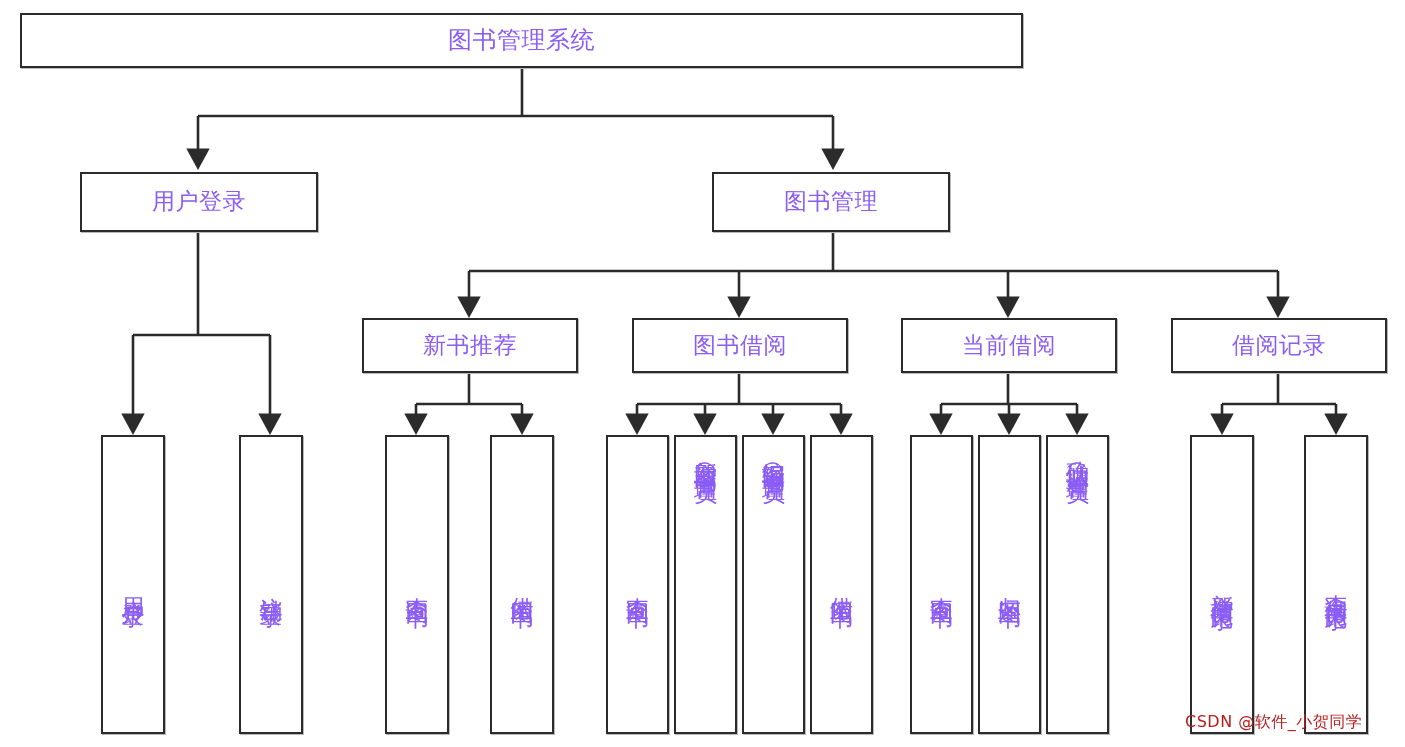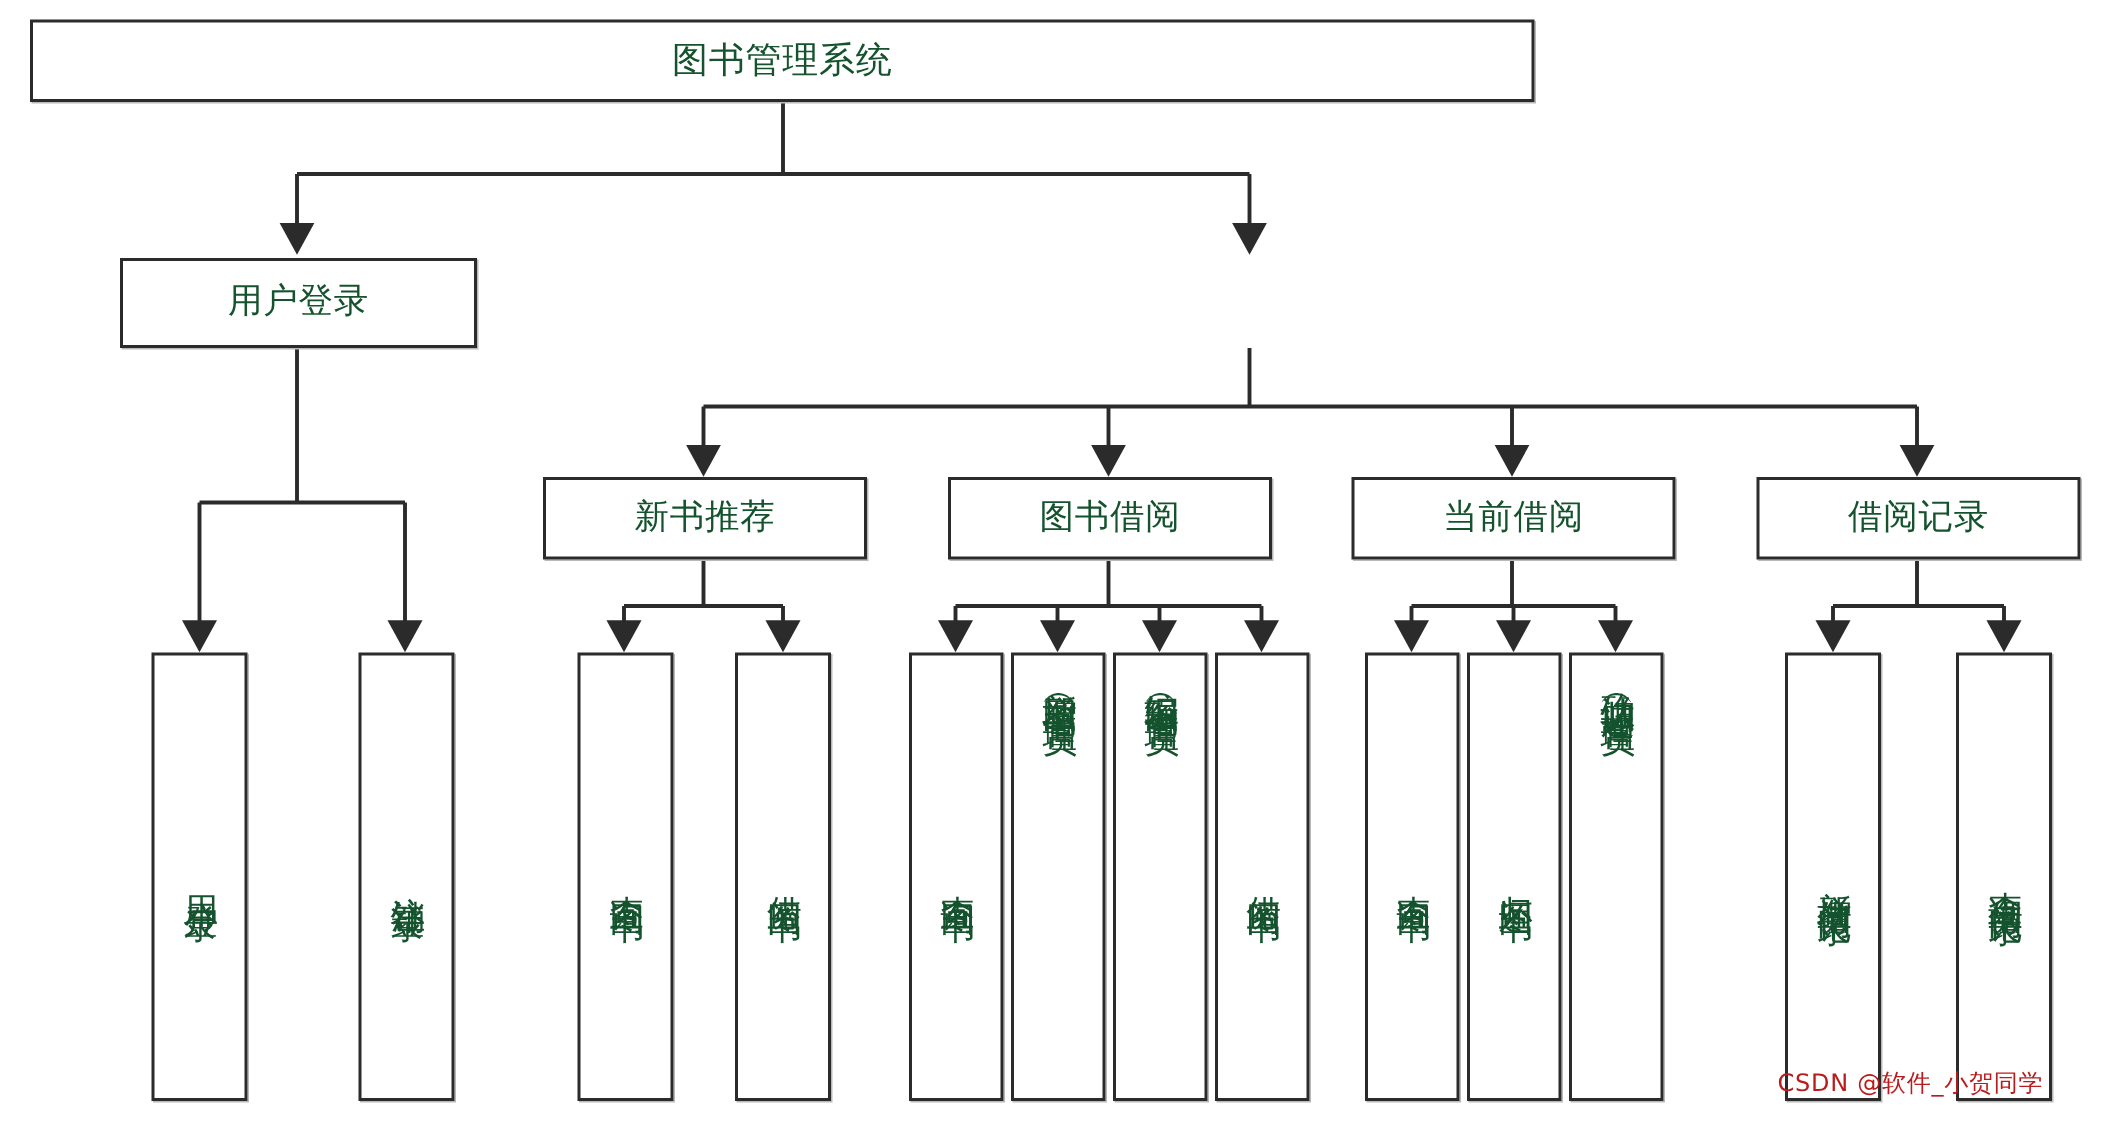--- a/index.html
+++ b/index.html
@@ -30,21 +30,21 @@
     position: absolute;
     box-sizing: border-box;
     background: #ffffff;
     border: 2px solid #2b2b2b;
     box-shadow: 1px 1px 0 0 #b9b9b9;
     display: flex;
     align-items: center;
     justify-content: center;
   }
   .node .label {
-    color: #14532d;
+    color: #8b5cf6;
     line-height: 1.18;
     text-align: right;
     white-space: pre;
   }
   
   .node.h .label {
     font-size: 23px;
     letter-spacing: 0.5px;
   }
   .node.root .label {
@@ -134,20 +134,23 @@
     </g>
   </svg>
 
   <div class="node h root" style="left:20px; top:13px; width:1003px; height:55px;">
     <span class="label">图书管理系统</span>
   </div>
 
   <div class="node h" style="left:80px; top:172px; width:238px; height:60px;">
     <span class="label">用户登录</span>
   </div>
+  <div class="node h" style="left:712px; top:172px; width:238px; height:60px;">
+    <span class="label">图书管理</span>
+  </div>
 
   <div class="node h" style="left:632px; top:318px; width:216px; height:55px;">
     <span class="label">图书借阅</span>
   </div>
   <div class="node h" style="left:362px; top:318px; width:216px; height:55px;">
     <span class="label">新书推荐</span>
   </div>
   <div class="node h" style="left:1171px; top:318px; width:216px; height:55px;">
     <span class="label">借阅记录</span>
   </div>

